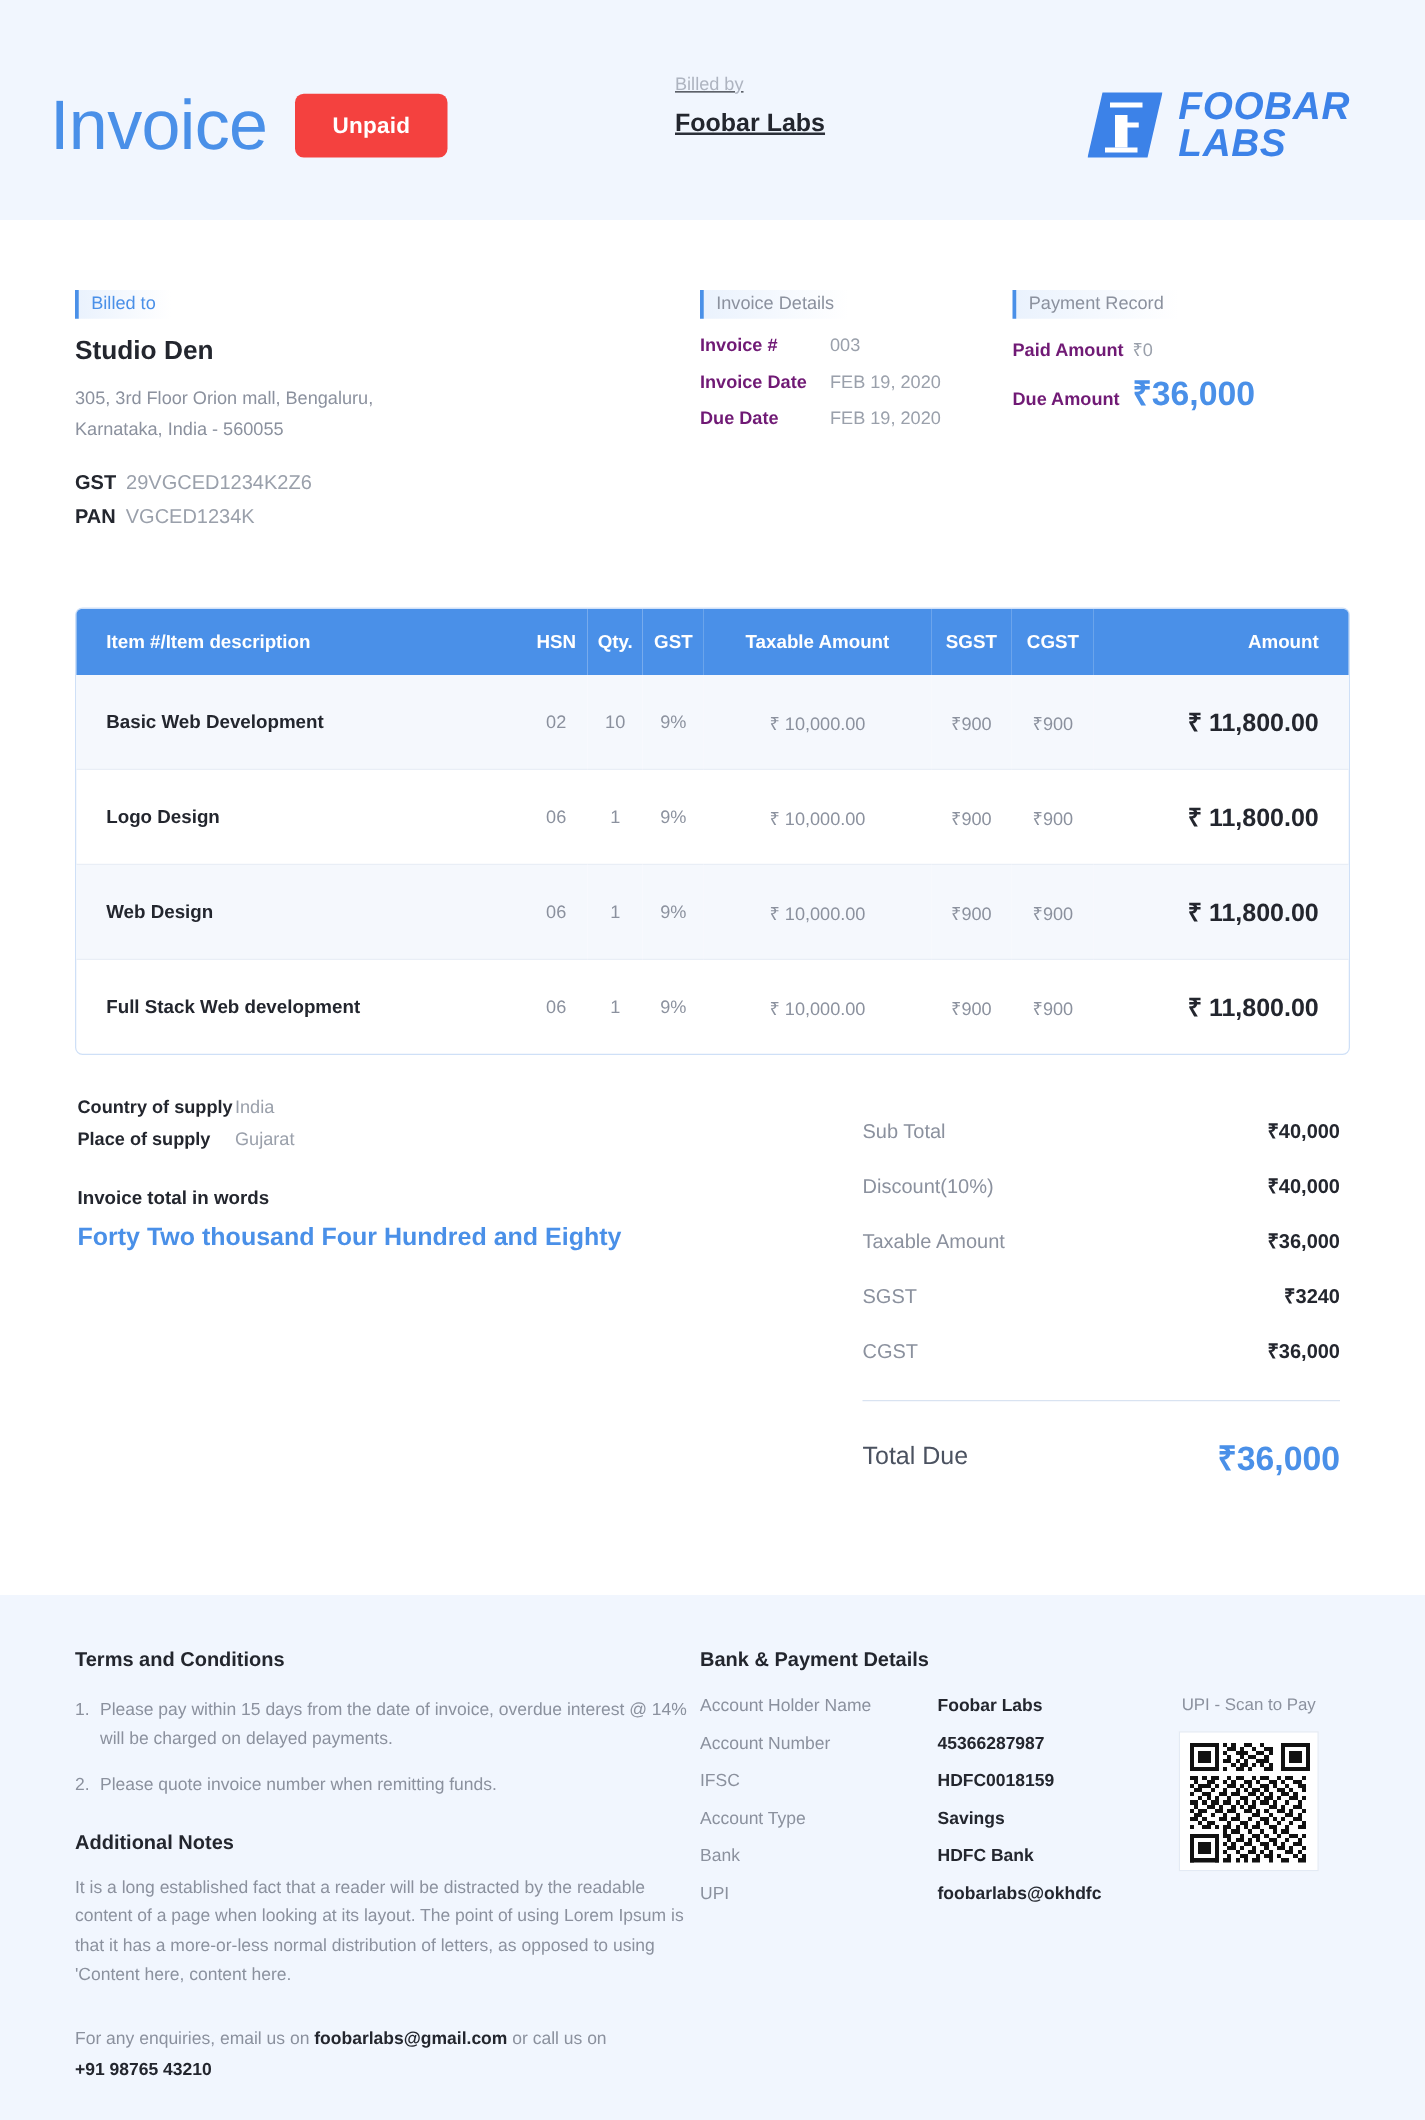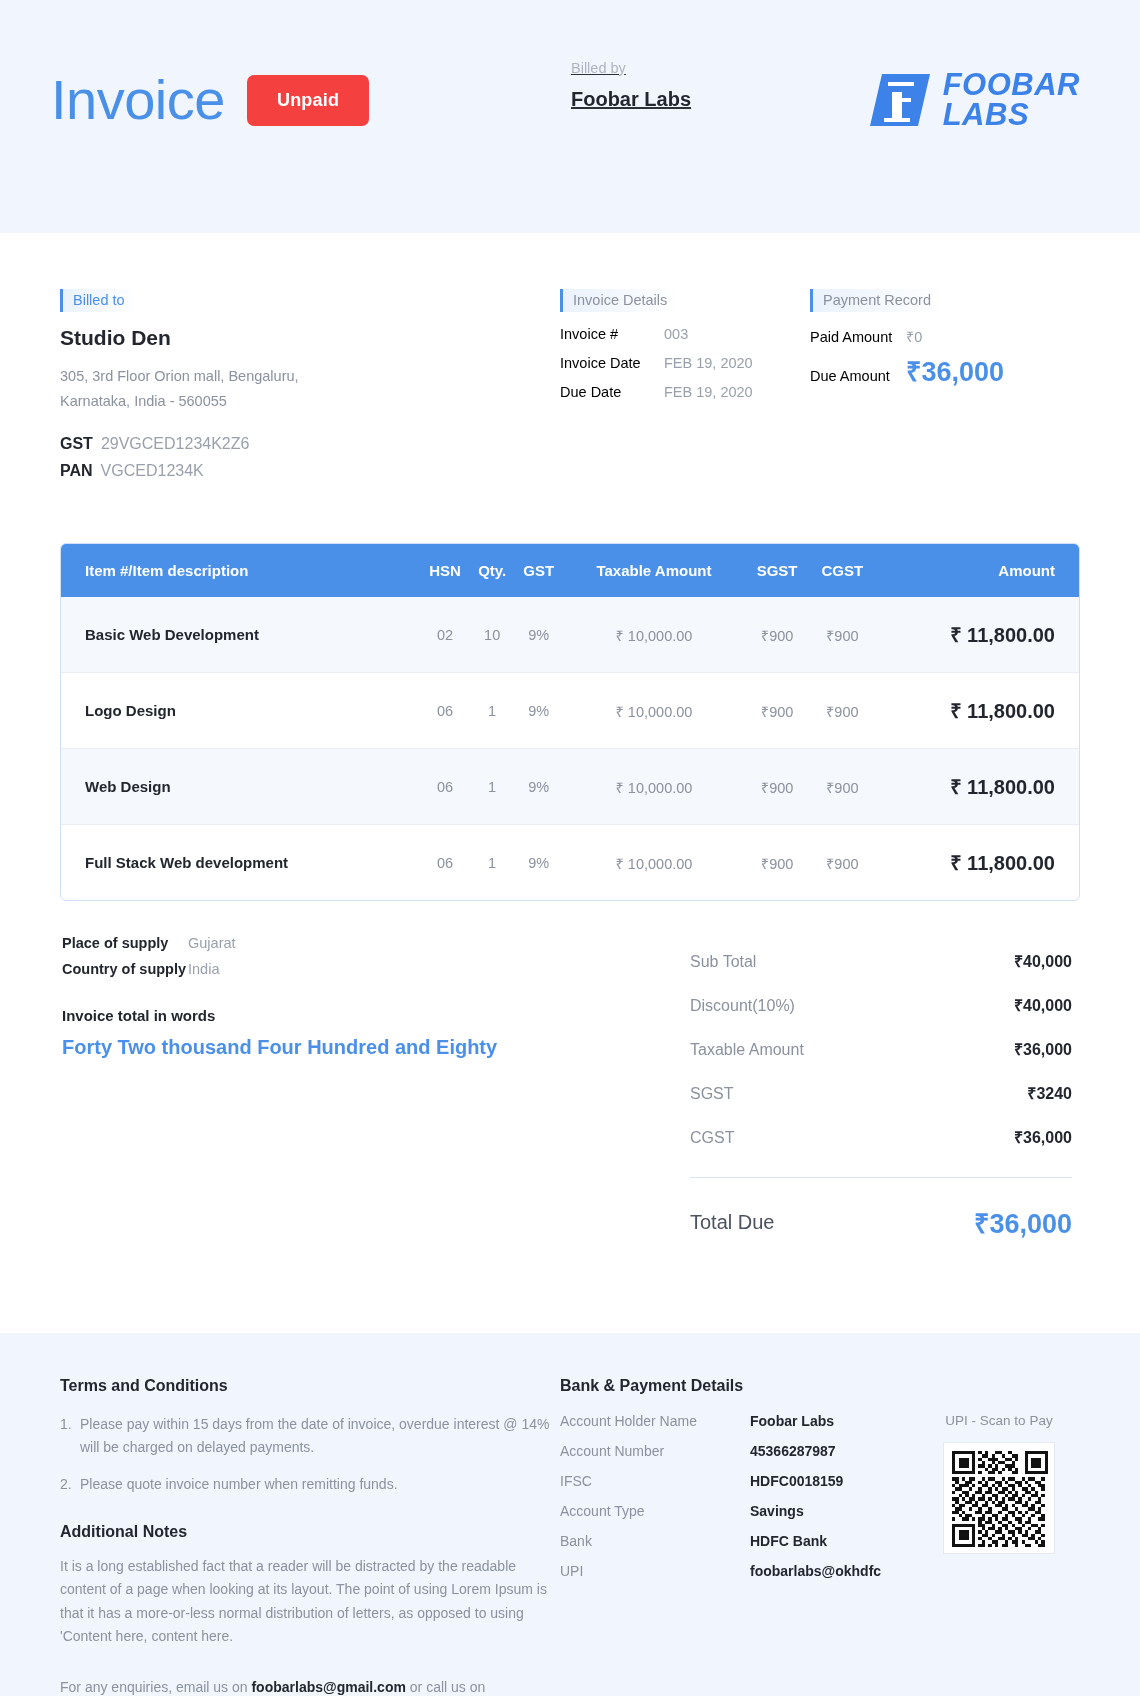--- a/index.html
+++ b/index.html
@@ -8,25 +8,24 @@
     height: 1696px;
     background: #ffffff;
     font-family: "Liberation Sans", sans-serif;
     color: #2c3039;
   }
   .page { position: relative; width: 1140px; height: 1696px; background: #fff; overflow: hidden; }
 
   
   .header {
     background: #f1f6fe;
-    padding: 52px 60px 46px 51px;
+    padding: 52px 60px 46px 40px;
     display: flex;
     align-items: flex-start;
-    height: 233px;
-    gap: 20px;
+    height: 176px;
   }
   .hdr-left { width: 500px; display: flex; align-items: center; gap: 22px; padding-top: 20px; }
   .invoice-title {
     font-size: 56px;
     font-weight: 400;
     color: #4a90e8;
     letter-spacing: -0.5px;
     line-height: 1;
   }
   .status-badge {
@@ -69,21 +68,21 @@
   }
   .chip.blue-text { color: #4a90e8; }
 
   .billto-name { font-size: 21px; font-weight: bold; color: #23262e; margin-bottom: 14px; }
   .billto-addr { font-size: 14.5px; color: #8b919e; line-height: 1.7; margin-bottom: 22px; }
   .idline { font-size: 16px; margin-bottom: 9px; }
   .idline b { color: #23262e; font-weight: bold; }
   .idline span { color: #9aa0ab; margin-left: 8px; }
 
   .kv { display: flex; font-size: 14.5px; margin-bottom: 13px; align-items: baseline; }
-  .kv .k { font-weight: normal; color: #000000; width: 104px; }
+  .kv .k { font-weight: bold; color: #701a75; width: 104px; }
   .kv .v { color: #9aa0ab; }
   .kv.payrec .k { width: 96px; }
   .kv.due { margin-top: 2px; }
   .due-amt { font-size: 27px; font-weight: bold; color: #4a90e8; line-height: 1; }
 
   
   .table-wrap { margin-top: 54px; border: 1px solid #cfe0f7; border-radius: 6px; overflow: hidden; }
   table { width: 100%; border-collapse: collapse; }
   thead th {
     background: #4a90e8; color: #fff; font-size: 15px; font-weight: bold;
@@ -280,26 +279,26 @@
             <td>₹900</td>
             <td class="amt">₹ 11,800.00</td>
           </tr>
         </tbody>
       </table>
     </div>
 
     <div class="summary-row">
       <div class="sum-left">
         <div class="supply">
+          <div class="k">Country of supply</div>
+          <div class="v">India</div>
+        </div>
+        <div class="supply">
           <div class="k">Place of supply</div>
           <div class="v">Gujarat</div>
-        </div>
-        <div class="supply">
-          <div class="k">Country of supply</div>
-          <div class="v">India</div>
         </div>
         <div class="words-title">Invoice total in words</div>
         <div class="words-val">Forty Two thousand Four Hundred and Eighty</div>
       </div>
 
       <div class="sum-right">
         <div class="sum-line">
           <div class="k">Sub Total</div>
           <div class="v">₹40,000</div>
         </div>

